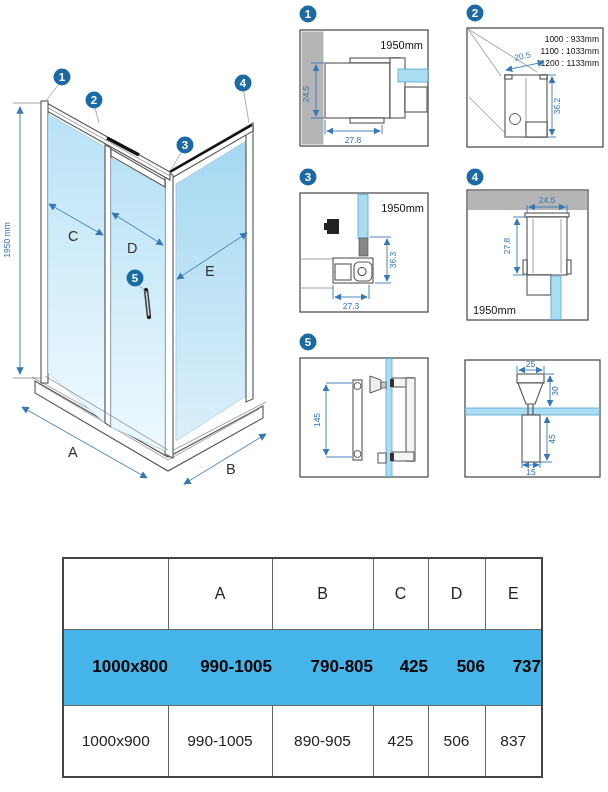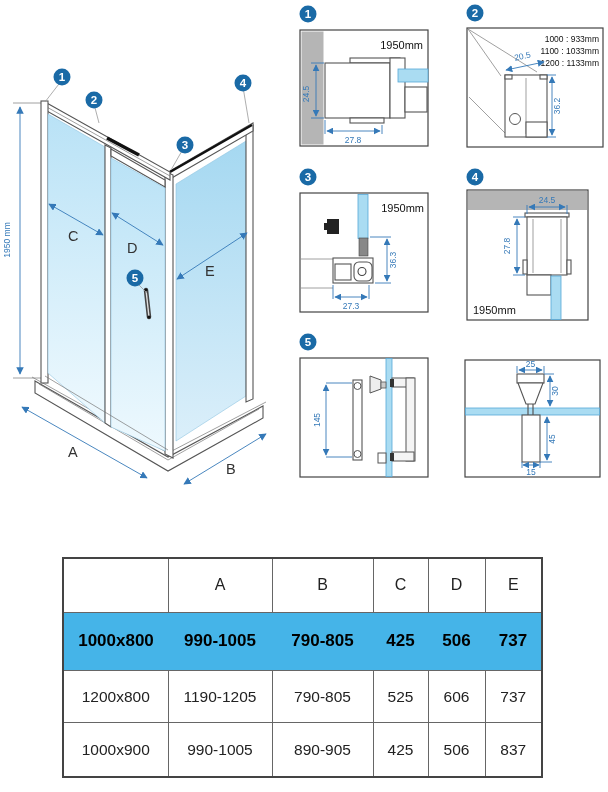--- a/index.html
+++ b/index.html
@@ -25,21 +25,21 @@
   .lbl{fill:#333;font-size:14.5px;}
 
   
   .spec-table{position:absolute;left:62px;top:557px;width:480px;height:221px;
               border-collapse:collapse;table-layout:fixed;}
   .spec-table td,.spec-table th{border:1px solid #666;text-align:center;vertical-align:middle;
               font-size:15.5px;color:#222;font-weight:normal;padding:0;}
   .spec-table{border:2px solid #444;}
   .spec-table tr.hd th{font-size:16px;}
   .spec-table tr.hl td{background:var(--highlight_row);font-weight:bold;font-size:17px;
-              border-left:none;border-right:none;color:#000;}
+              border-left:none;border-right:none;color:#000;text-align:right;}
 </style>
 </head>
 <body>
 
 <div class="page">
 
   <svg class="abs" style="left:0;top:0" width="292" height="515" viewBox="0 0 292 515">
     <defs>
       <linearGradient id="gl1" x1="0" y1="0" x2="0" y2="1">
         <stop offset="0" stop-color="#b9e2f6"></stop>
@@ -349,28 +349,20 @@
       </tr>
       <tr class="hl">
         <td>1000x800</td>
         <td>990-1005</td>
         <td>790-805</td>
         <td>425</td>
         <td>506</td>
         <td>737</td>
       </tr>
       <tr>
-        <td>1200x800</td>
-        <td>1190-1205</td>
-        <td>790-805</td>
-        <td>525</td>
-        <td>606</td>
-        <td>737</td>
-      </tr>
-      <tr>
         <td>1000x900</td>
         <td>990-1005</td>
         <td>890-905</td>
         <td>425</td>
         <td>506</td>
         <td>837</td>
       </tr>
     </tbody>
   </table>
 

